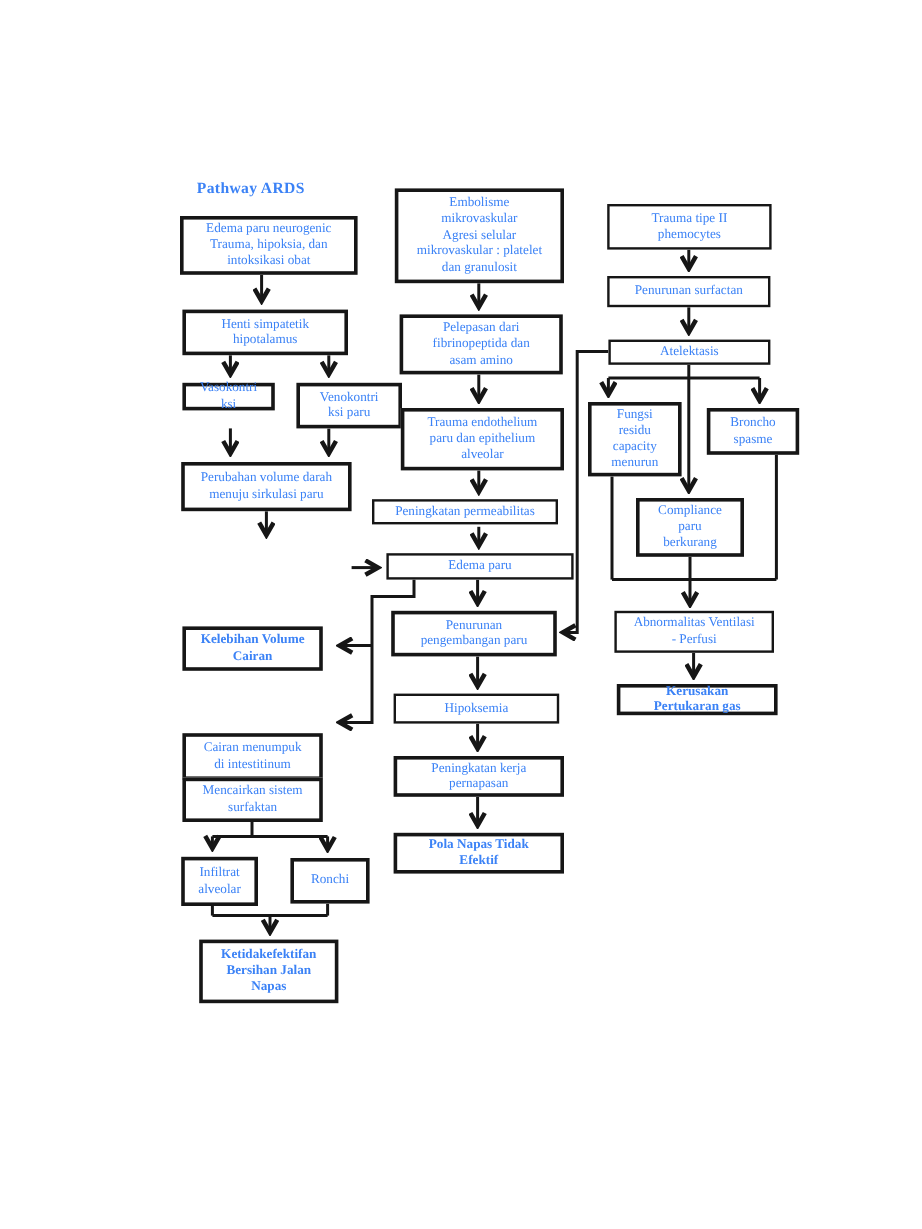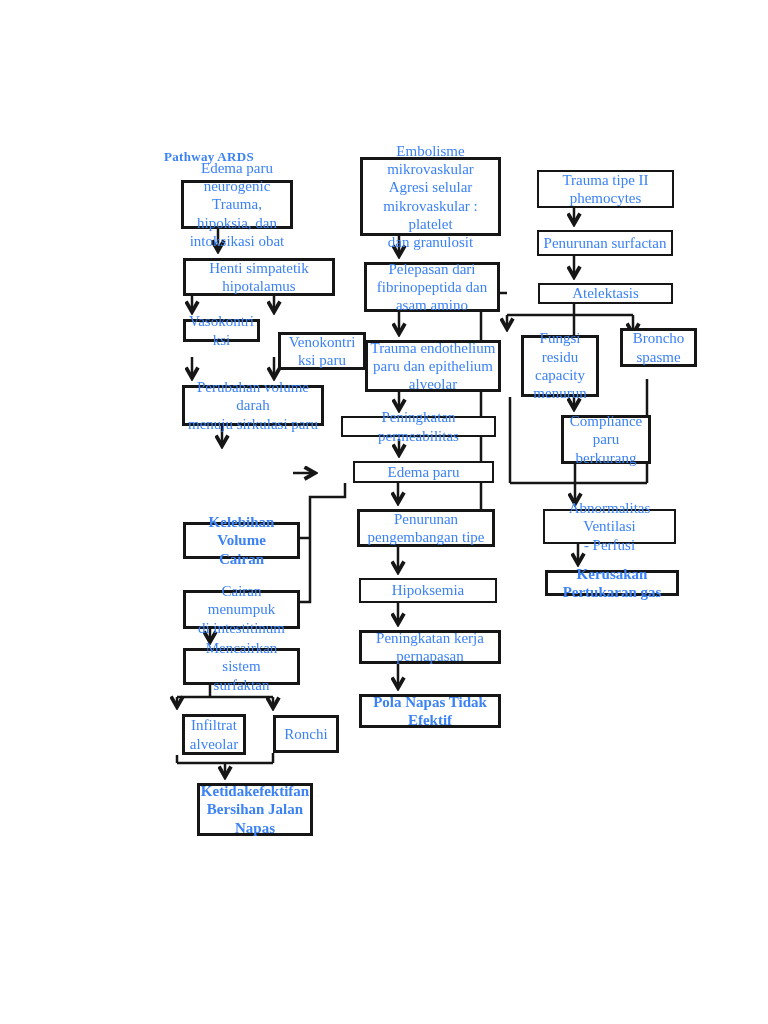--- a/index.html
+++ b/index.html
@@ -13,21 +13,21 @@
   }
   #title{
     position:absolute;left:164px;top:149px;
     font-size:13px;font-weight:bold;letter-spacing:.3px;
   }
   .node{
     position:absolute;box-sizing:border-box;
     border:3px solid #161616;background:#ffffff;
     display:flex;align-items:center;justify-content:center;
     text-align:center;white-space:pre-line;
-    font-size:15px;line-height:1.22;padding:0 2px;margin-left:31px;
+    font-size:11px;line-height:1.22;padding:0 2px;
   }
   .node.thin{border-width:2px;}
   .node.b{font-weight:bold;}
   #wires{position:absolute;left:0;top:0;width:768px;height:1024px;}
   #wires path{fill:none;stroke:#161616;stroke-width:2.5;}
 </style>
 </head>
 <body>
 
 <div id="page">
@@ -73,34 +73,34 @@
     <path d="M507,293 H481 V527 H469" marker-end="url(#arw)"></path>
     <path d="M510,397 V483"></path>
     <path d="M647,379 V483"></path>
     <path d="M510,483 H647"></path>
     <path d="M575,464 V504" marker-end="url(#arw)"></path>
     <path d="M578,544 V564" marker-end="url(#arw)"></path>
   </svg>
 
   <div id="title">Pathway ARDS</div>
 
-  <div class="node" style="left:150px;top:180px;width:112px;height:49px">Edema paru neurogenic
+  <div class="node" style="left:150px;top:180px;width:148px;height:49px">Edema paru neurogenic
 Trauma, hipoksia, dan
 intoksikasi obat</div>
-  <div class="node" style="left:152px;top:258px;width:152px;height:38px">Henti simpatetik
+  <div class="node" style="left:152px;top:258px;width:138px;height:38px">Henti simpatetik
 hipotalamus</div>
   <div class="node" style="left:152px;top:319px;width:77px;height:23px">Vasokontri
 ksi</div>
-  <div class="node" style="left:247px;top:332px;width:88px;height:38px">Venokontri
+  <div class="node" style="left:247px;top:319px;width:88px;height:38px">Venokontri
 ksi paru</div>
   <div class="node" style="left:151px;top:385px;width:142px;height:41px">Perubahan volume darah
 menuju sirkulasi paru</div>
   <div class="node b" style="left:152px;top:522px;width:117px;height:37px">Kelebihan Volume
 Cairan</div>
-  <div class="node" style="left:152px;top:590px;width:117px;height:39px">Cairan menumpuk
+  <div class="node" style="left:152px;top:611px;width:117px;height:39px">Cairan menumpuk
 di intestitinum</div>
   <div class="node" style="left:152px;top:648px;width:117px;height:37px">Mencairkan sistem
 surfaktan</div>
   <div class="node" style="left:151px;top:714px;width:64px;height:41px">Infiltrat
 alveolar</div>
   <div class="node" style="left:242px;top:715px;width:66px;height:38px">Ronchi</div>
   <div class="node b" style="left:166px;top:783px;width:116px;height:53px">Ketidakefektifan
 Bersihan Jalan
 Napas</div>
 
@@ -109,38 +109,38 @@
 Agresi selular
 mikrovaskular : platelet
 dan granulosit</div>
   <div class="node" style="left:333px;top:262px;width:136px;height:50px">Pelepasan dari
 fibrinopeptida dan
 asam amino</div>
   <div class="node" style="left:334px;top:340px;width:136px;height:52px">Trauma endothelium
 paru dan epithelium
 alveolar</div>
   <div class="node thin" style="left:310px;top:416px;width:155px;height:21px">Peningkatan permeabilitas</div>
-  <div class="node thin" style="left:322px;top:461px;width:141px;height:22px">Edema paru</div>
+  <div class="node thin" style="left:322px;top:461px;width:156px;height:22px">Edema paru</div>
   <div class="node" style="left:326px;top:509px;width:138px;height:38px">Penurunan
-pengembangan tipe</div>
+pengembangan paru</div>
   <div class="node thin" style="left:328px;top:578px;width:138px;height:25px">Hipoksemia</div>
   <div class="node" style="left:328px;top:630px;width:142px;height:34px">Peningkatan kerja
 pernapasan</div>
   <div class="node b" style="left:328px;top:694px;width:142px;height:34px">Pola Napas Tidak
 Efektif</div>
 
   <div class="node thin" style="left:506px;top:170px;width:137px;height:38px">Trauma tipe II
 phemocytes</div>
   <div class="node thin" style="left:506px;top:230px;width:136px;height:26px">Penurunan surfactan</div>
   <div class="node thin" style="left:507px;top:283px;width:135px;height:21px">Atelektasis</div>
   <div class="node" style="left:490px;top:335px;width:78px;height:62px">Fungsi
 residu
 capacity
 menurun</div>
-  <div class="node" style="left:589px;top:328px;width:77px;height:39px">Broncho
+  <div class="node" style="left:589px;top:340px;width:77px;height:39px">Broncho
 spasme</div>
   <div class="node" style="left:530px;top:415px;width:90px;height:49px">Compliance
 paru
 berkurang</div>
   <div class="node thin" style="left:512px;top:509px;width:133px;height:35px">Abnormalitas Ventilasi
 - Perfusi</div>
   <div class="node b" style="left:514px;top:570px;width:134px;height:26px">Kerusakan
 Pertukaran gas</div>
 
 </div>

